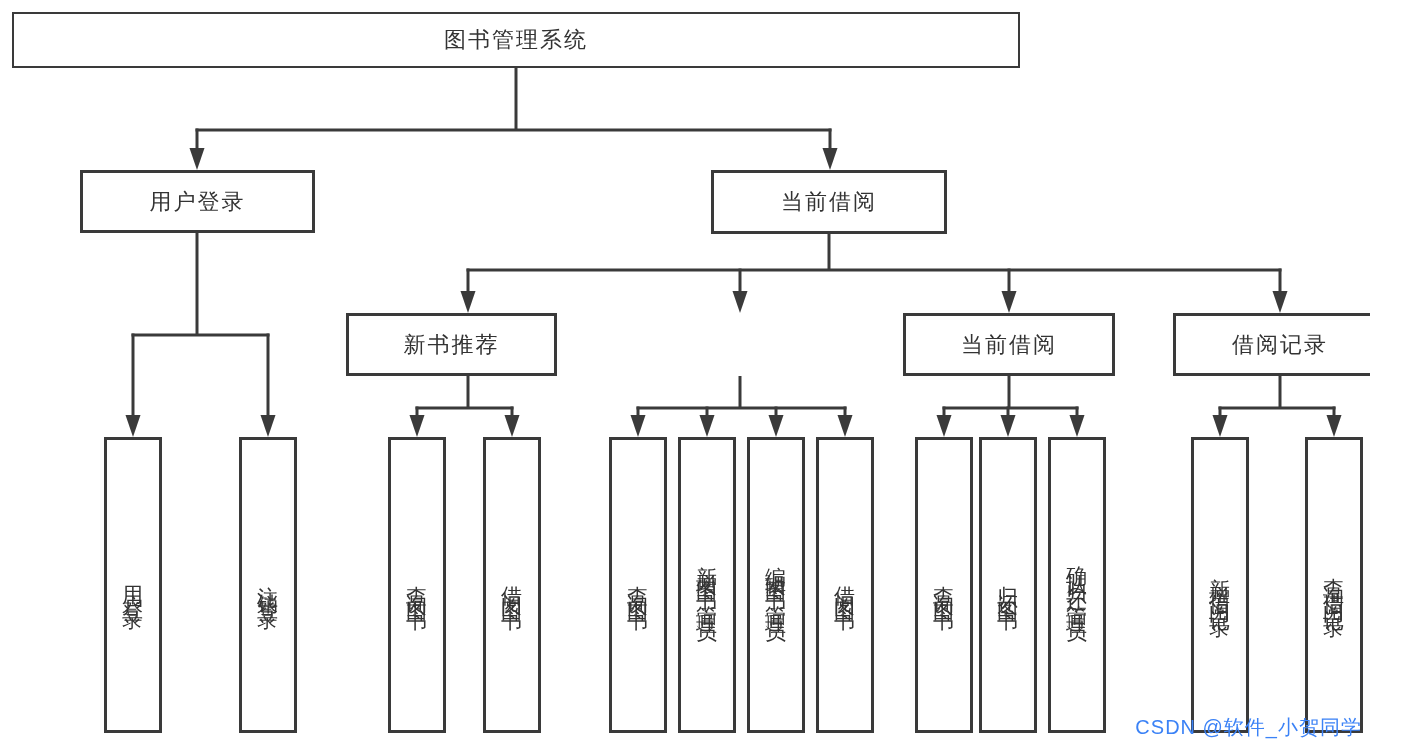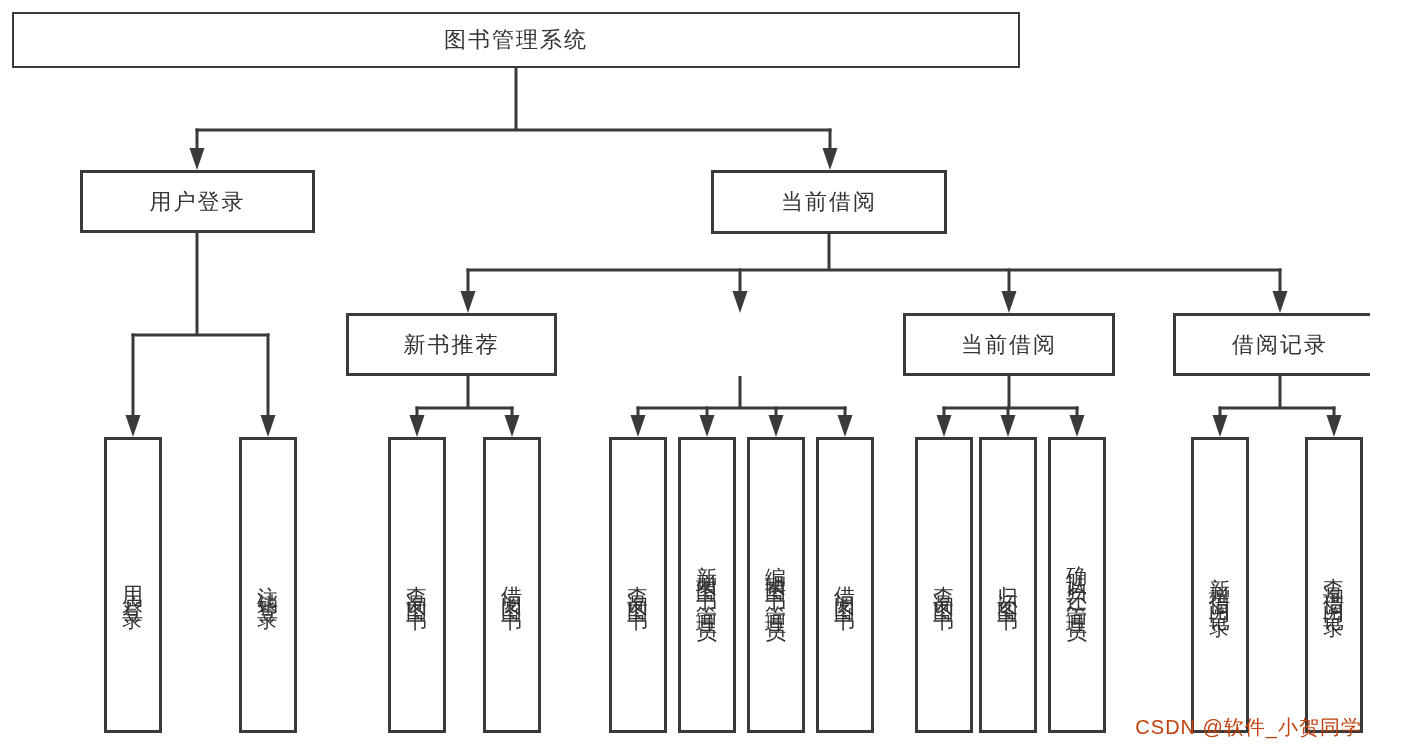--- a/index.html
+++ b/index.html
@@ -53,21 +53,21 @@
     font-size: 21px;
     letter-spacing: 8px;
     line-height: 1;
     white-space: nowrap;
   }
   .watermark {
     position: absolute;
     right: 8px;
     top: 714px;
     font-size: 20px;
-    color: #c2410c;
+    color: #3b82f6;
     letter-spacing: 1px;
     z-index: 10;
     white-space: nowrap;
   }
 </style>
 </head>
 <body>
 
 <div id="canvas">
 

